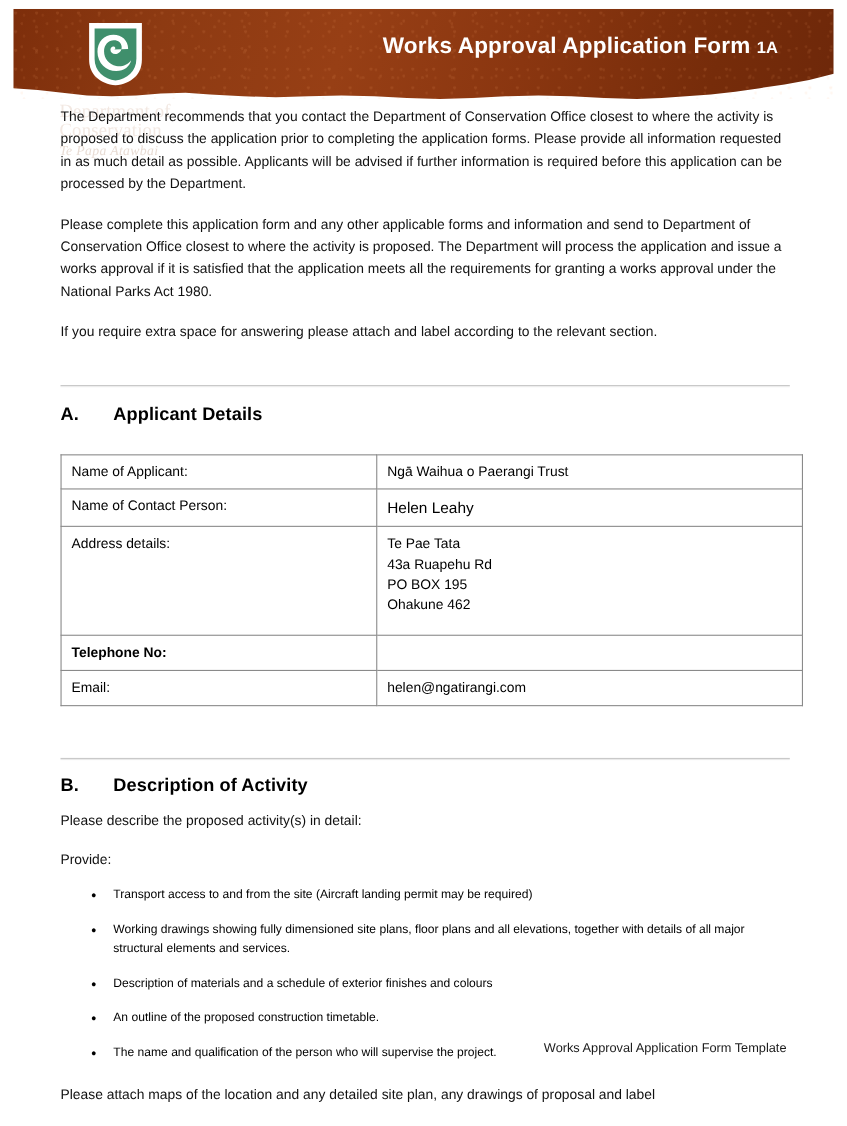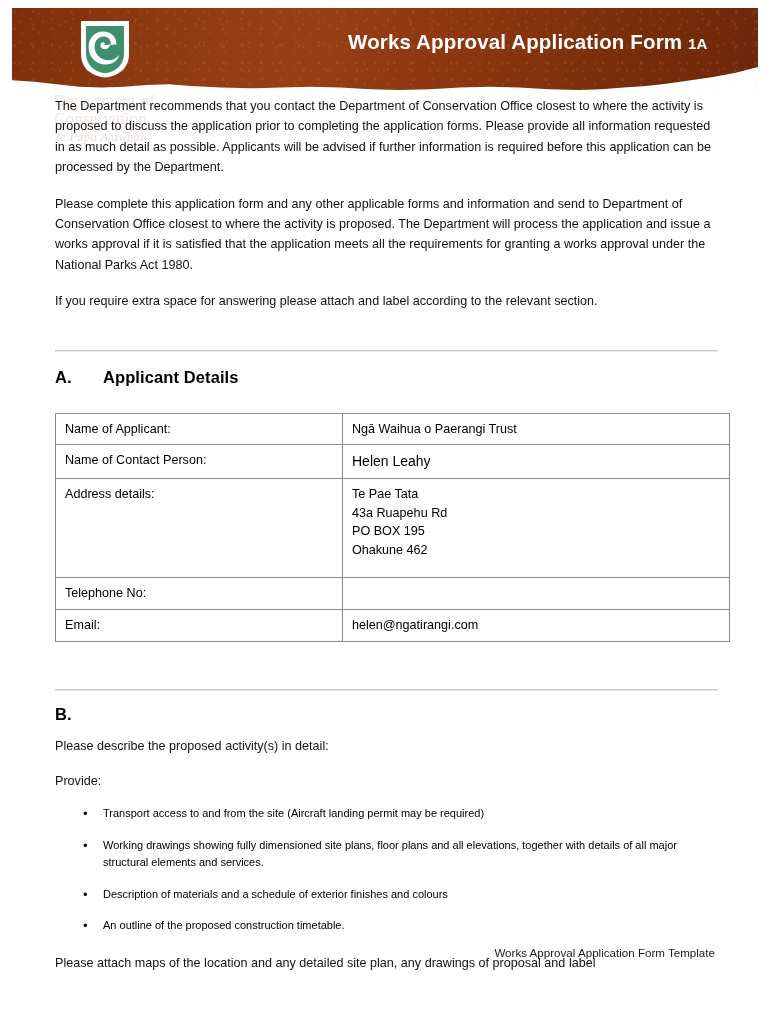--- a/index.html
+++ b/index.html
@@ -153,21 +153,21 @@
     border: 1px solid #8a8a8a;
     padding: 6px 9px 6px 9px;
     vertical-align: top;
     line-height: 1.5;
   }
   table.applicant td.label { width: 268px; }
   table.applicant td.value { width: 368px; }
   td.value.big { font-size: 14px; }
   td.addr { height: 86px; }
   td.addr .ln { display: block; line-height: 1.46; }
-  td.tel { height: 16px; }
+  td.tel { height: 16px; font-weight: bold; }
 
   
   ul.prov {
     list-style: none;
     margin: 0;
     padding: 0;
   }
   ul.prov li {
     position: relative;
     padding-left: 48px;
@@ -270,31 +270,33 @@
           <td class="value">helen@ngatirangi.com</td>
         </tr>
       </tbody>
     </table>
 
     <div style="height:47px"></div>
     <div class="sec-rule"></div>
     <div style="height:14px"></div>
     <div class="sec-head">
       <span class="letter">B.</span>
+      <span>Description of Activity</span>
     </div>
     <div style="height:12px"></div>
 
     <p class="para" style="margin-bottom:14px">Please describe the proposed activity(s) in detail:</p>
     <p class="para" style="margin-bottom:14px">Provide:</p>
 
     <ul class="prov">
       <li>Transport access to and from the site (Aircraft landing permit may be required)</li>
       <li>Working drawings showing fully dimensioned site plans, floor plans and all elevations, together with details of all major structural elements and services.</li>
       <li>Description of materials and a schedule of exterior finishes and colours</li>
       <li>An outline of the proposed construction timetable.</li>
+      <li>The name and qualification of the person who will supervise the project.</li>
     </ul>
 
     <div style="height:18px"></div>
     <p class="para" style="margin-bottom:14px">Please attach maps of the location and any detailed site plan, any drawings of proposal and label</p>
 
   </div>
 </div>
 
 <div class="footer">
   <div>Works Approval Application Form Template</div>

